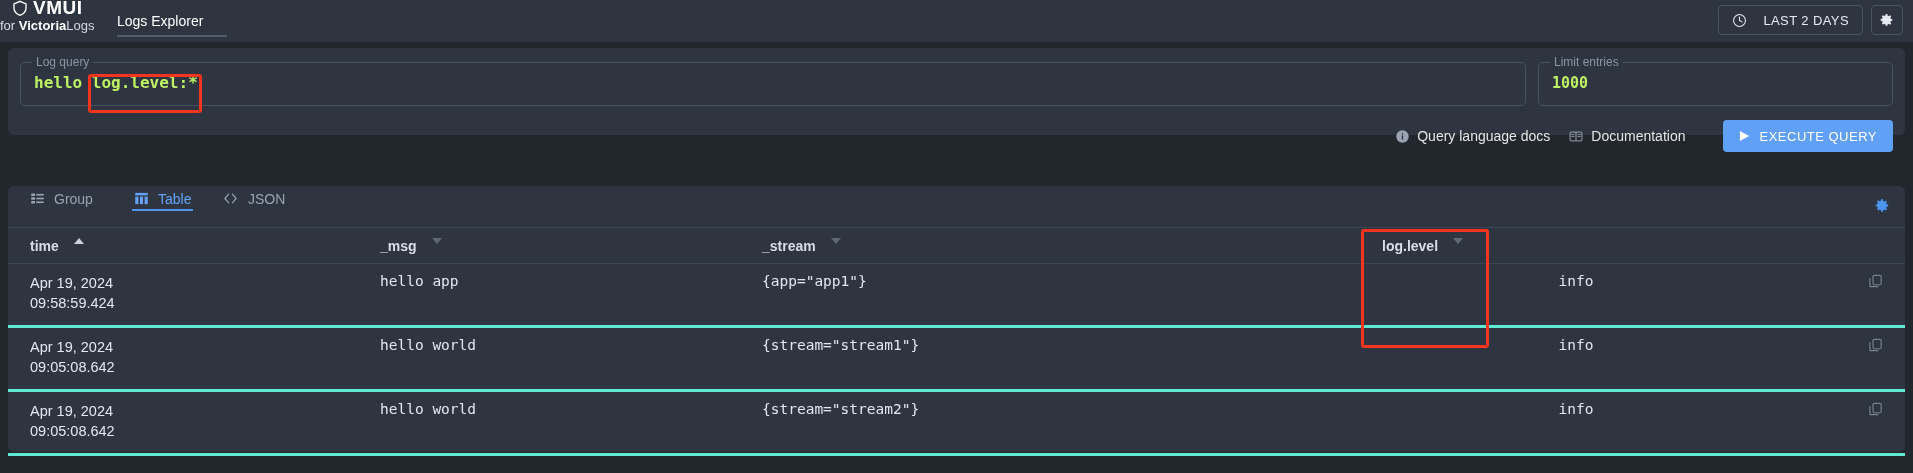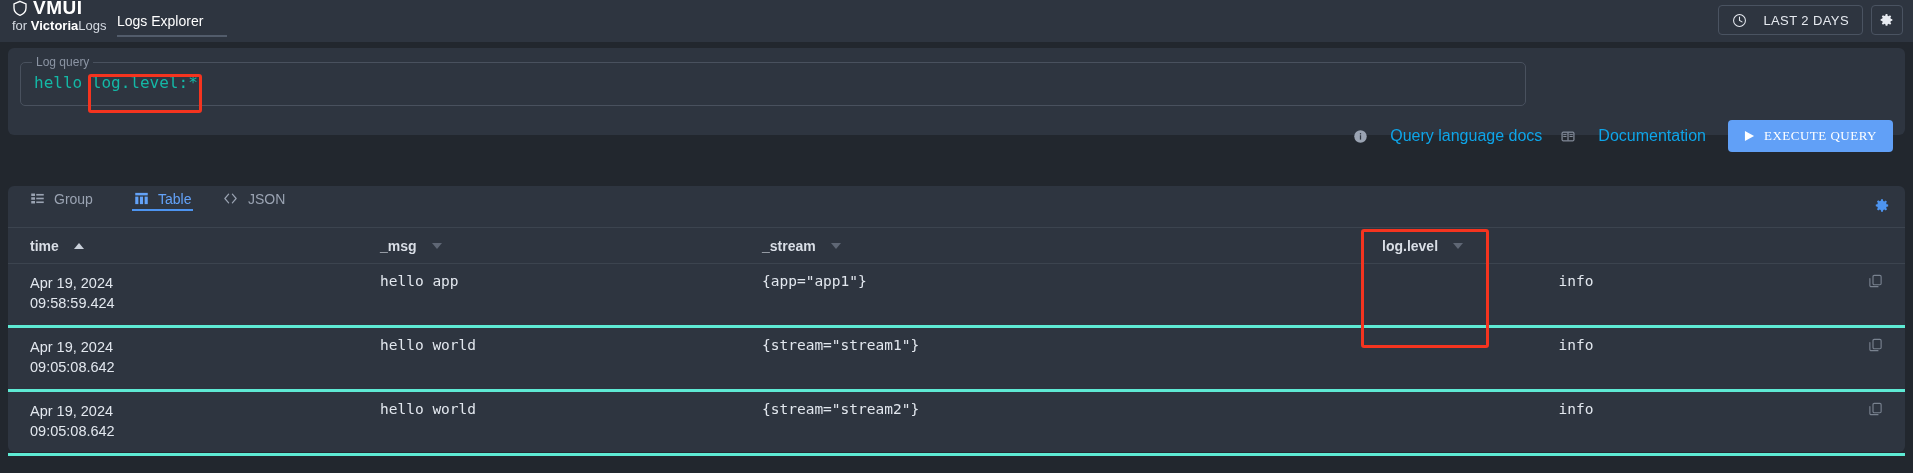--- a/index.html
+++ b/index.html
@@ -18,21 +18,21 @@
     display: flex; align-items: center;
   }
   .brand { width: 100px; padding-left: 10px; position: relative; height: 28px; }
   .brand-logo {
     position: absolute; left: 12px; top: -10px;
     display: flex; align-items: center; gap: 5px;
     color: #ffffff; font-size: 19px; font-weight: bold; letter-spacing: .5px;
   }
   .shield { width: 16px; height: 16px; flex: none; }
   .brand-sub {
-    position: absolute; left: 12px; top: 11px;
+    position: absolute; left: 0; top: 11px;
     font-size: 13px; color: #d5dae2; white-space: nowrap;
   }
   .brand-sub b { font-weight: bold; color: #ffffff; }
   .nav-title {
     position: absolute; left: 117px; top: 0; height: 42px;
     display: flex; align-items: center;
     color: #ffffff; font-size: 14px;
   }
   .nav-underline {
     position: absolute; left: 117px; top: 35px; width: 110px; height: 2px;
@@ -70,39 +70,39 @@
   .field.query { left: 12px; top: 14px; width: 1506px; }
   .field.limit { left: 1530px; top: 14px; width: 355px; }
   .field-label {
     position: absolute; left: 11px; top: -8px;
     background: #2e3540; padding: 0 4px;
     font-size: 12px; color: #8b94a3; line-height: 14px;
   }
   .field-value {
     position: absolute; left: 13px; top: 10px;
     font-family: "DejaVu Sans Mono", monospace;
-    font-size: 16px; color: #14b8a6; white-space: pre;
+    font-size: 16px; color: #bef264; white-space: pre; font-weight: bold;
   }
   .field-value.limit-val { font-size: 15px; top: 11px; }
 
   .actions {
     position: absolute; right: 12px; top: 72px;
     display: flex; align-items: center; gap: 18px;
   }
   .link {
-    display: flex; align-items: center; gap: 22px;
-    color: #0ea5e9; font-size: 16px;
+    display: flex; align-items: center; gap: 7px;
+    color: #e5e5e5; font-size: 14px;
   }
   .exec-btn {
-    margin-left: 4px;
+    margin-left: 20px;
     height: 32px; padding: 0 16px;
     background: #61a0f7; border: none; border-radius: 4px;
     color: #ffffff; font-size: 13px; letter-spacing: .5px;
     display: flex; align-items: center; gap: 9px;
-    font-family: Liberation Serif, serif;
+    font-family: Liberation Sans, sans-serif;
   }
 
   
   .results {
     position: absolute; left: 8px; top: 186px; width: 1897px; height: 266px;
     background: #2e3540; border-radius: 6px;
   }
   .tabs {
     position: absolute; left: 0; top: 0; width: 100%; height: 42px;
     border-bottom: 1px solid #3c444f;
@@ -138,21 +138,21 @@
     vertical-align: top; padding: 9px 0 12px 0;
     border-bottom: 3px solid #5eead4;
     font-family: "DejaVu Sans Mono", monospace;
     font-size: 14.5px; color: #e2e7ee;
   }
   .c-time { width: 372px; padding-left: 22px !important; }
   .c-msg  { width: 382px; }
   .c-stream { width: 600px; }
   .c-level { width: 408px; padding-left: 20px !important; text-align: center; }
   .c-copy { width: 135px; }
-  .th-in { display: flex; align-items: center; gap: 15px; }
+  .th-in { display: flex; gap: 15px; }
   .c-time .th-in { }
   .sort-up, .sort-down {
     width: 0; height: 0; flex: none;
     border-left: 5px solid transparent; border-right: 5px solid transparent;
   }
   .sort-up { border-bottom: 6px solid #c9d0da; }
   .sort-down { border-top: 6px solid #5f6775; }
   .cell-time {
     font-family: "Liberation Sans", sans-serif;
     font-size: 14.5px; color: #e2e7ee; line-height: 20px;
@@ -204,20 +204,24 @@
     </div>
   </div>
 
   <div class="query-panel">
 
     <div class="field query">
       <span class="field-label">Log query</span>
       <span class="field-value">hello log.level:*</span>
     </div>
 
+    <div class="field limit">
+      <span class="field-label">Limit entries</span>
+      <span class="field-value limit-val">1000</span>
+    </div>
 
     <div class="actions">
       <a class="link">
         <svg width="15" height="15" viewBox="0 0 24 24">
           <circle cx="12" cy="12" r="10" fill="#9aa3b2"></circle>
           <rect x="11" y="10" width="2" height="7" fill="#2e3540"></rect>
           <rect x="11" y="6.5" width="2" height="2.2" fill="#2e3540"></rect>
         </svg>
         <span>Query language docs</span>
       </a>

